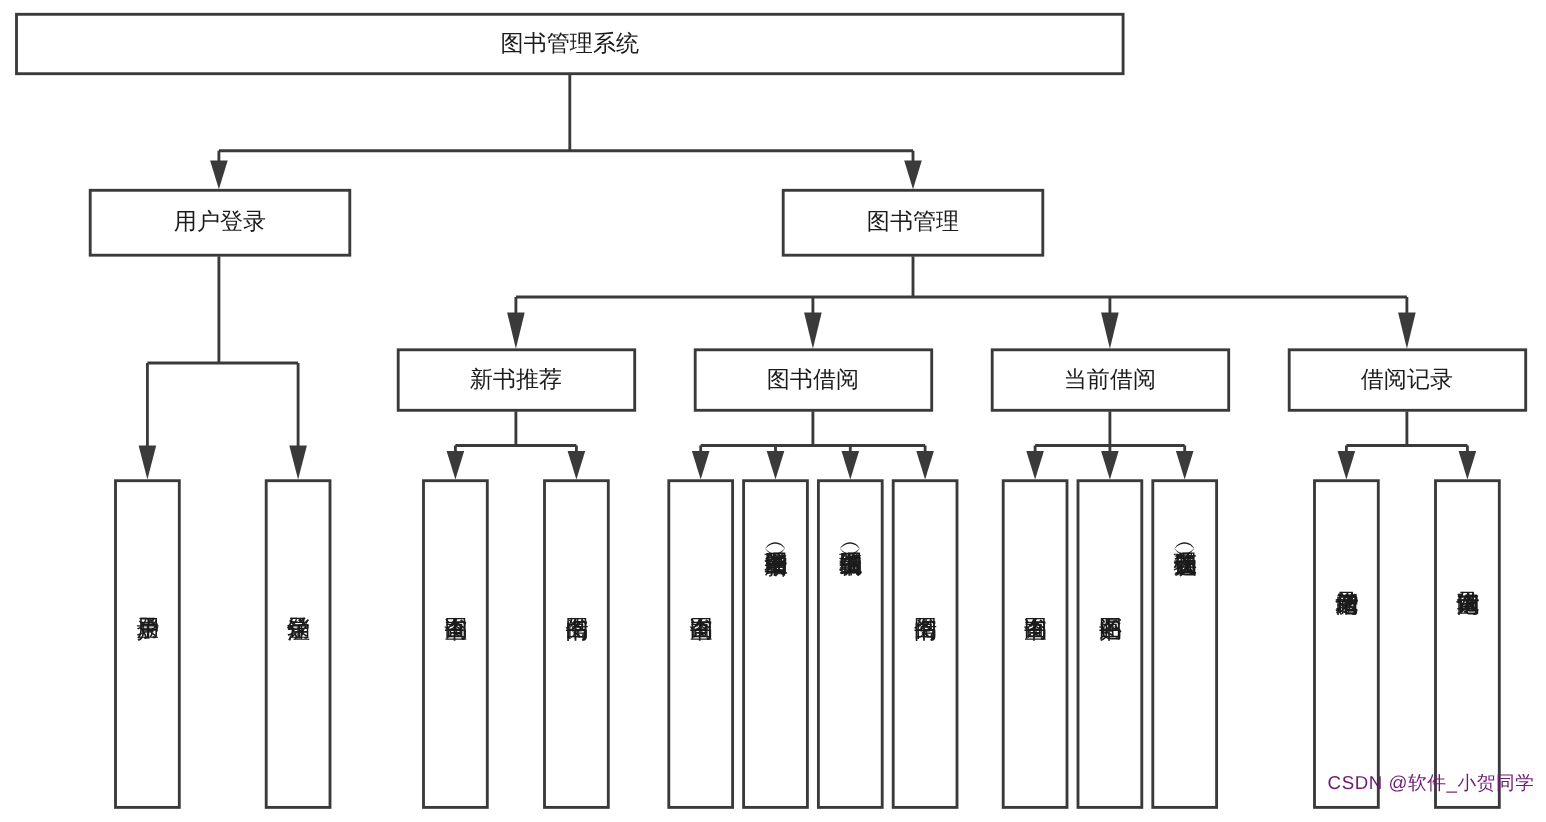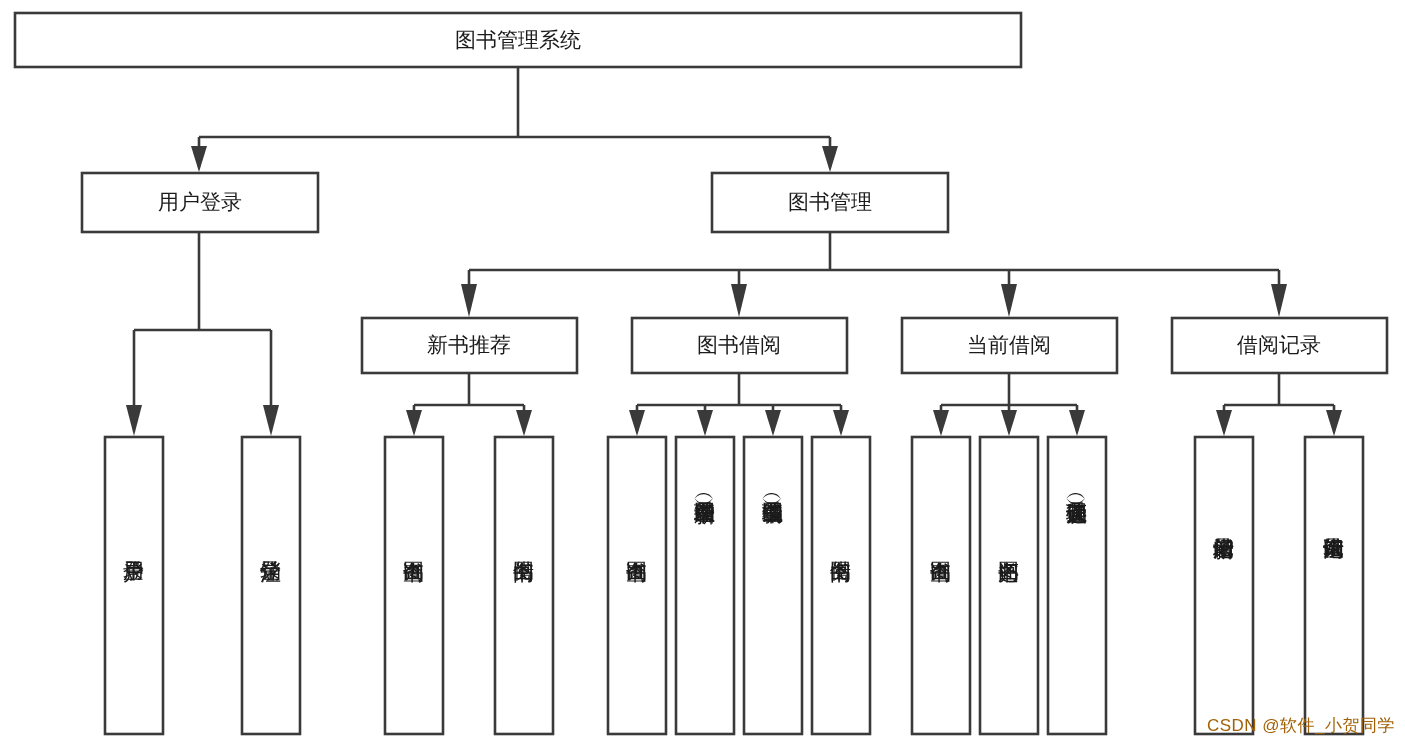--- a/index.html
+++ b/index.html
@@ -53,24 +53,24 @@
   }
   .node-label-v {
     font-family: "Liberation Sans", "DejaVu Sans", sans-serif;
     font-size: 21px;
     fill: #1b1b1b;
     text-anchor: middle;
   }
   .watermark-text {
     position: absolute;
     right: 10px;
-    bottom: 10px;
+    bottom: 24px;
     font-family: "Liberation Sans", "DejaVu Sans", sans-serif;
     font-size: 17px;
-    color: #a16207;
+    color: #701a75;
     white-space: nowrap;
     letter-spacing: 0.5px;
     user-select: none;
   }
 </style>
 </head>
 <body>
 
 <div id="diagram-root">
 

